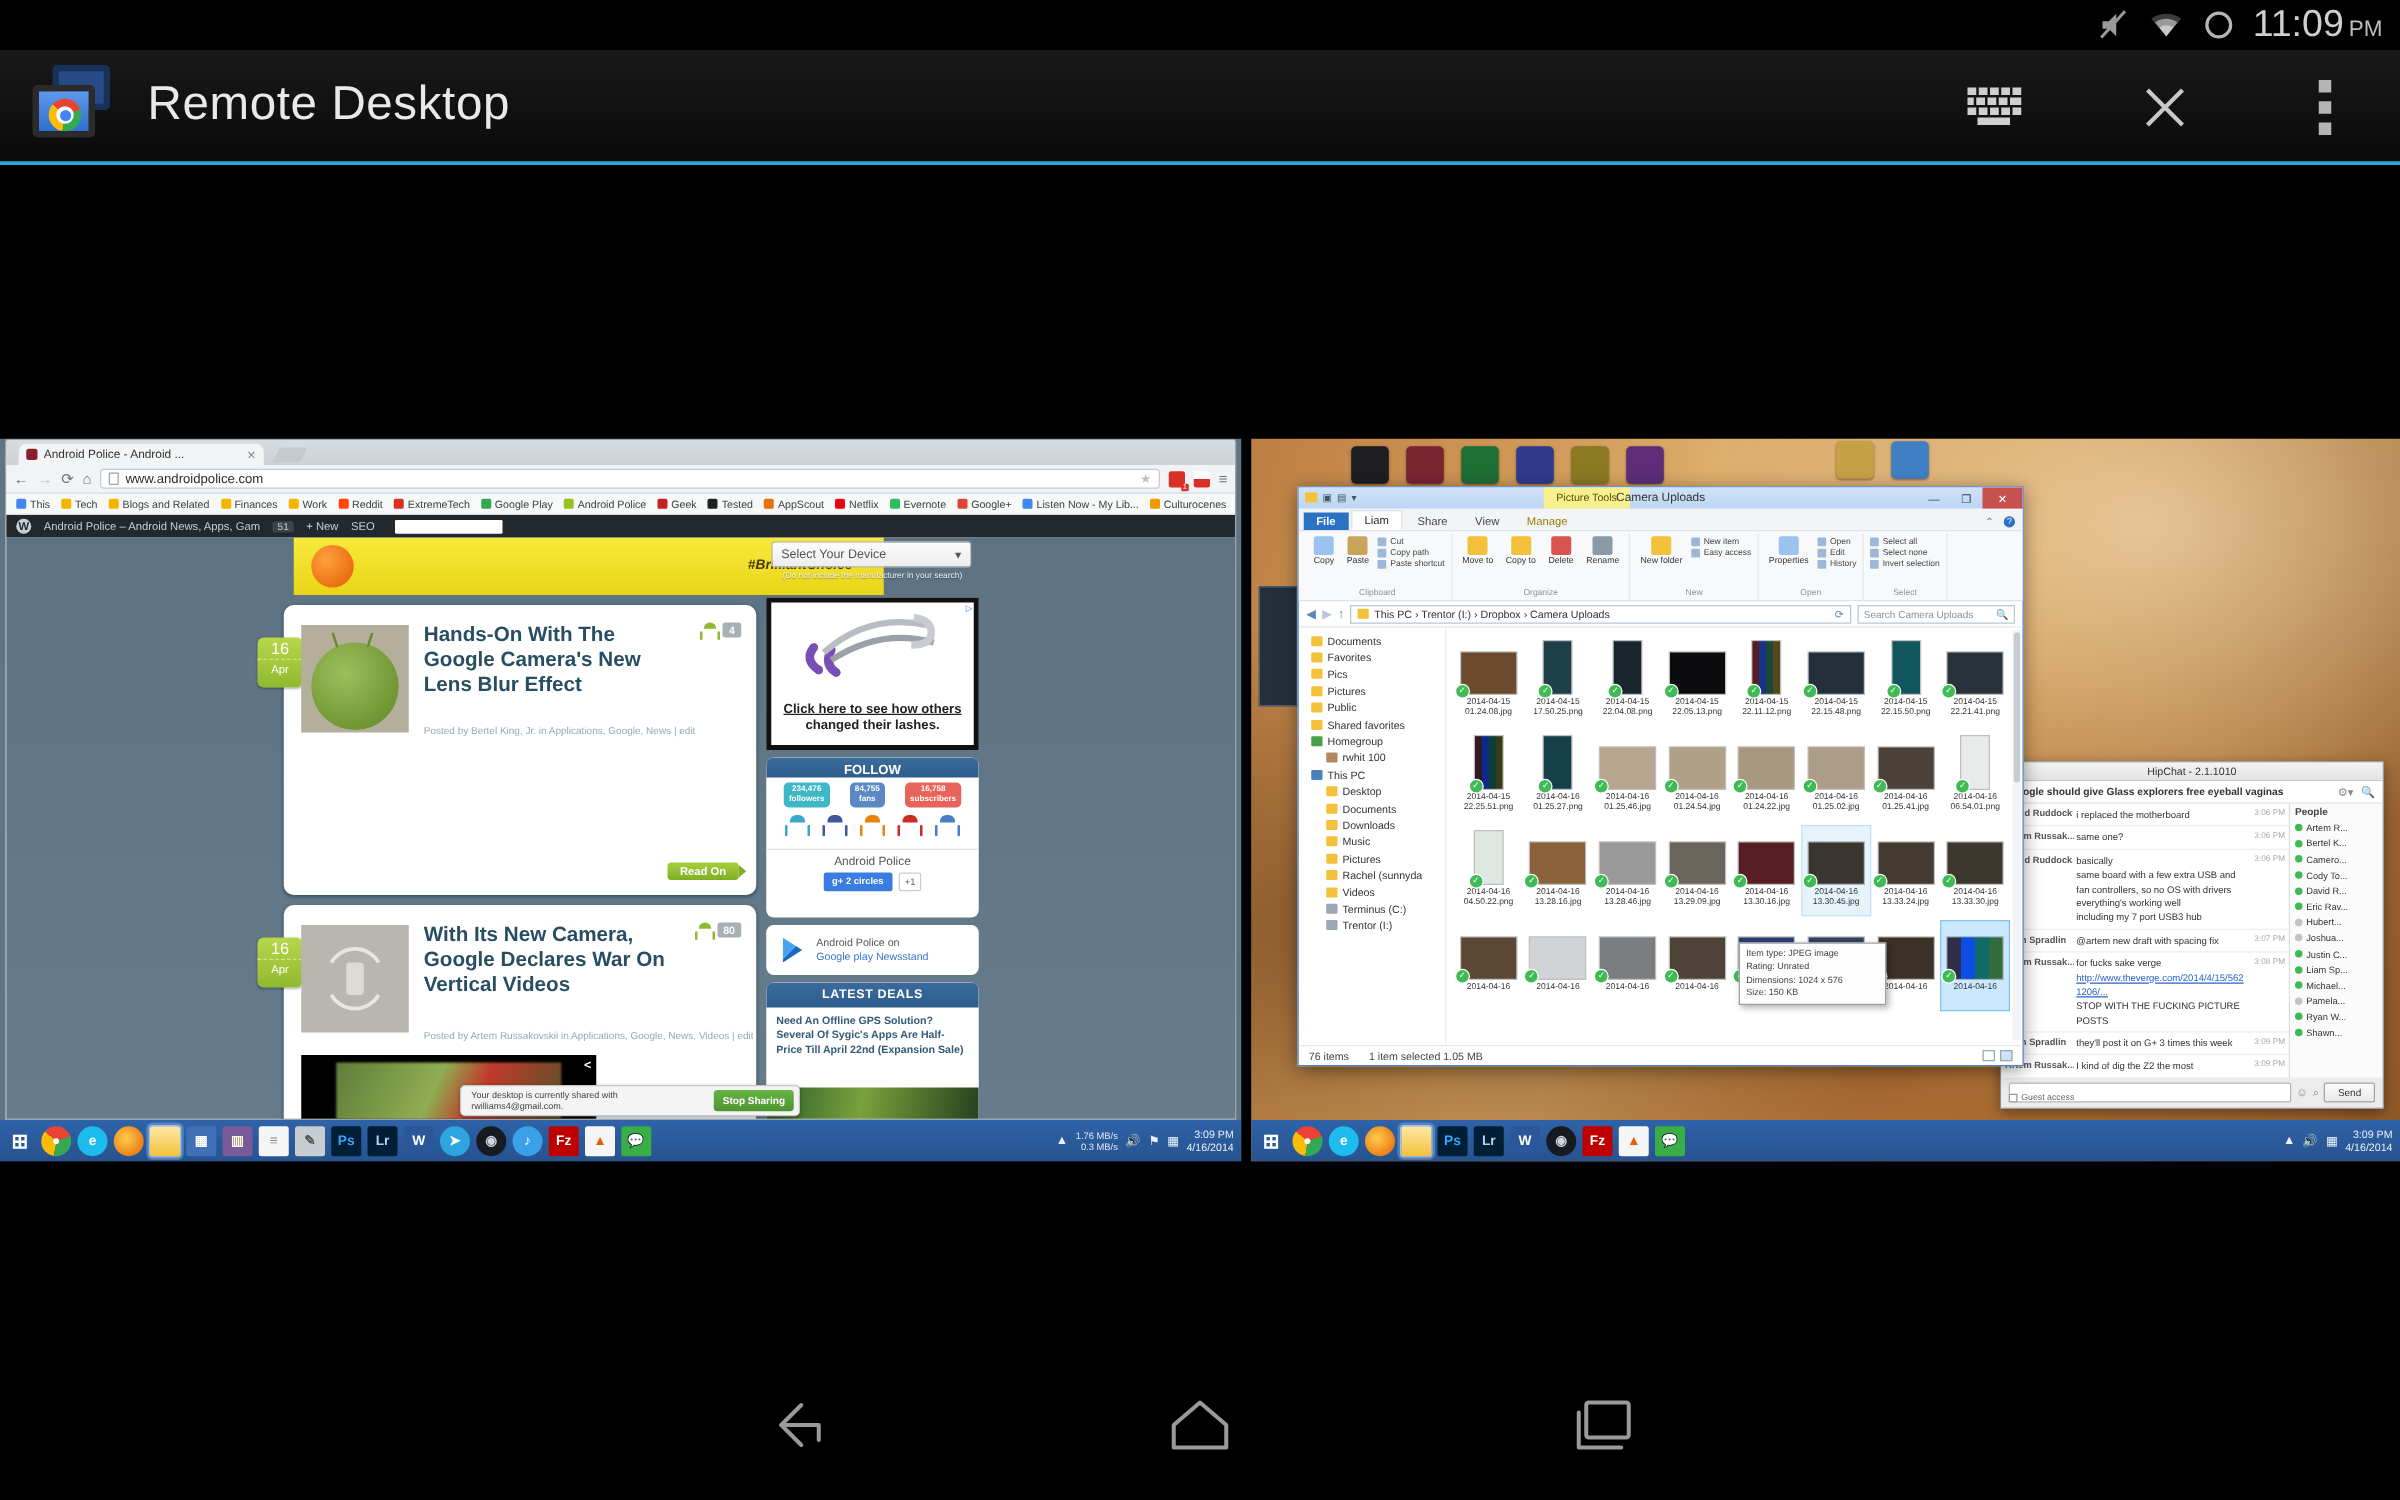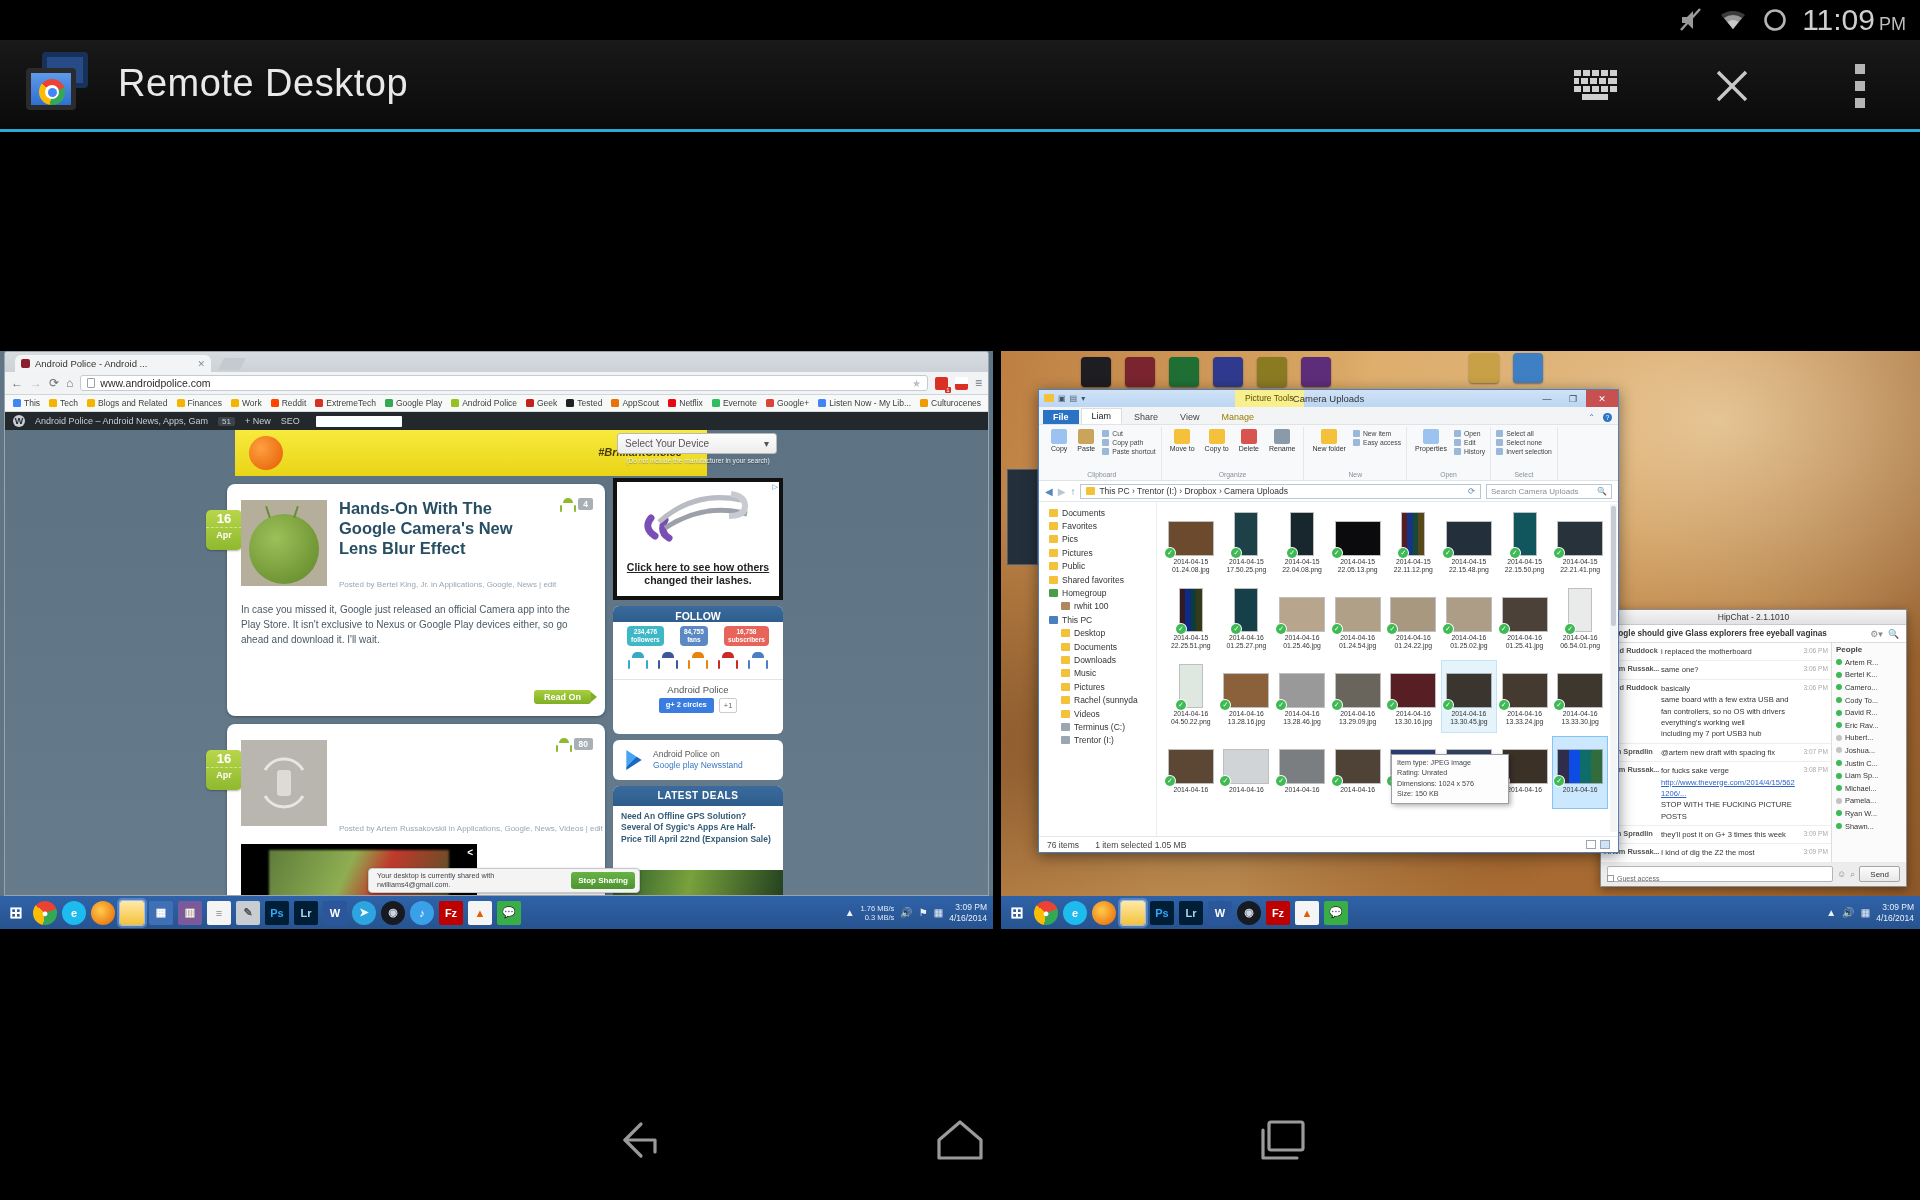--- a/index.html
+++ b/index.html
@@ -57,21 +57,21 @@
   #wp-bar{height:18px;background:#23282d;display:flex;align-items:center;padding:0 8px;gap:10px;color:#c8ced3;font-size:9px}
   #wp-bar .wplogo{width:12px;height:12px;border-radius:50%;background:#c8ced3;color:#23282d;font-size:9px;font-weight:bold;display:flex;align-items:center;justify-content:center}
   #wp-search{width:86px;height:11px;background:#fff;border-radius:1px;margin-left:6px}
   #wp-bar .bubble{background:#3c434a;border-radius:2px;padding:0 4px;font-size:8px}
   
   #page{position:relative;height:466px;background:linear-gradient(#5d7383,#667c8c);overflow:hidden}
   #ad-top{position:absolute;left:230px;top:0;width:472px;height:46px;background:linear-gradient(#f8ea3c,#e9d417);overflow:hidden}
   #ad-top .logo{position:absolute;left:14px;top:6px;width:34px;height:34px;border-radius:50%;background:radial-gradient(circle at 35% 35%,#ffa040,#e35c00);}
   #ad-top .tag{position:absolute;right:14px;top:16px;font-size:11px;font-weight:bold;color:#4a3c00;font-style:italic}
   .card{position:absolute;left:222px;width:378px;background:#fff;border-radius:8px;box-shadow:0 1px 3px rgba(0,0,0,.35)}
-  .date-badge{position:absolute;left:-21px;top:26px;width:36px;height:40px;background:linear-gradient(#b8d64b,#8fb92f);border-radius:5px;color:#fff;text-align:center;font-weight:bold;box-shadow:0 1px 2px rgba(0,0,0,.3)}
+  .date-badge{position:absolute;left:-21px;top:26px;width:36px;height:40px;background:linear-gradient(#b8d64b,#8fb92f);border-radius:5px;color:#fff;text-align:center;font-weight:normal;box-shadow:0 1px 2px rgba(0,0,0,.3)}
   .date-badge .d{font-size:13px;line-height:17px;border-bottom:1px dashed #cfe58b}
   .date-badge .m{font-size:9px;line-height:14px}
   .thumb1{position:absolute;left:14px;top:16px;width:86px;height:86px;overflow:hidden;background:#b4ae9a}
   .art-title{position:absolute;left:112px;top:14px;width:214px;font-size:16.5px;font-weight:bold;color:#274e63;line-height:1.22}
   .cmt{position:absolute;right:12px;top:14px;display:flex;align-items:flex-start;gap:2px}
   .cmt .num{background:#a9b0b5;color:#fff;font-size:8.5px;font-weight:bold;border-radius:2px;padding:1px 5px}
   .byline{position:absolute;left:112px;font-size:8px;color:#9aa7b0}
   .para{position:absolute;left:14px;width:348px;font-size:10px;color:#4a5a64;line-height:1.5}
   .read-on{position:absolute;right:14px;display:flex;align-items:center;gap:4px;background:linear-gradient(#a8cf3c,#7fae26);border-radius:3px;padding:2px 10px;color:#fff;font-size:9px;font-weight:bold}
   .read-on:after{content:"";border-left:6px solid #7fae26;border-top:5px solid transparent;border-bottom:5px solid transparent;position:absolute;right:-6px}
@@ -390,38 +390,38 @@
           <div class="cmt">
             <span class="adr" style="color:#8fb92f">
                 <span class="hd"></span>
                 <span class="bd"></span>
                 <span class="ar1"></span>
                 <span class="ar2"></span>
               </span>
             <span class="num">4</span>
           </div>
           <div class="byline" style="top:96px">Posted by Bertel King, Jr. in Applications, Google, News | edit</div>
-          <div class="para" style="top:118px">In case you missed it, Google just released an official Camera app into the Play Store. It isn't exclusive to Nexus or Google Play devices either, so go ahead and download it. I'll wait.</div>
           <div class="read-on" style="bottom:12px">
             <span>Read On</span>
           </div>
         </div>
 
         <div class="card" style="top:294px;height:172px;border-radius:8px 8px 0 0">
           <div class="date-badge">
             <div class="d">16</div>
             <div class="m">Apr</div>
           </div>
           <div class="thumb1" style="background:#b9b6b0">
             <svg width="86" height="86" viewBox="0 0 86 86">
               <path d="M24 30 A 22 22 0 0 1 62 30" stroke="#e8e6e2" stroke-width="3" fill="none"></path>
               <path d="M62 56 A 22 22 0 0 1 24 56" stroke="#e8e6e2" stroke-width="3" fill="none"></path>
               <rect x="36" y="30" width="14" height="26" rx="3" fill="#dedbd6"></rect>
             </svg>
           </div>
+          <div class="art-title">With Its New Camera, Google Declares War On Vertical Videos</div>
           <div class="cmt">
             <span class="adr" style="color:#8fb92f">
                 <span class="hd"></span>
                 <span class="bd"></span>
                 <span class="ar1"></span>
                 <span class="ar2"></span>
               </span>
             <span class="num">80</span>
           </div>
           <div class="byline" style="top:100px">Posted by Artem Russakovskii in Applications, Google, News, Videos | edit</div>

